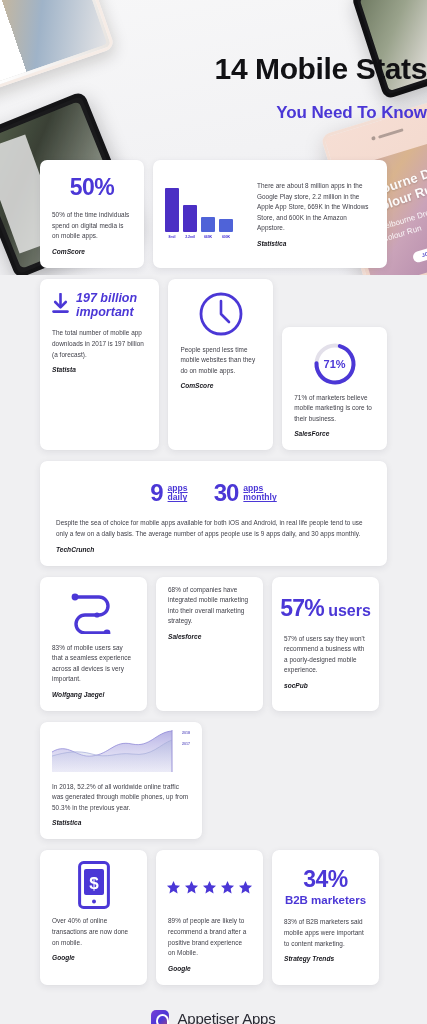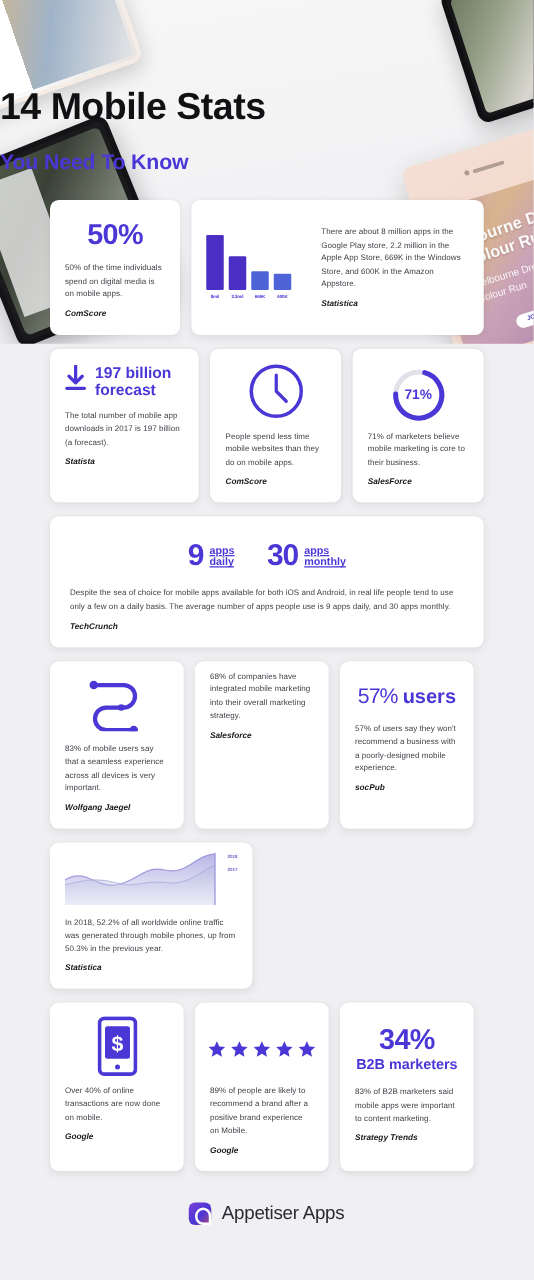--- a/index.html
+++ b/index.html
@@ -104,21 +104,21 @@
   .notch {
     position:absolute; left:50%; top:14px; transform:translateX(-50%);
     width:26px; height:3px; background:rgba(0,0,0,.28); border-radius:2px;
   }
   .notch-dot{
     position:absolute; left:calc(50% - 20px); top:13px;
     width:4px;height:4px;border-radius:50%;background:rgba(0,0,0,.3);
   }
 
   
-  .titles { position: absolute; top: 69px; left: 0; width: 427px; text-align: left; z-index: 4; }
+  .titles { position: absolute; top: 52px; left: 0; width: 427px; text-align: right; z-index: 4; }
   .title-main {
     font-size: 30px; font-weight: 700; color: #111114; letter-spacing: -0.4px;
   }
   .title-sub {
     margin-top: 17px; font-size: 17px; font-weight: 700; color: #4b37d6;
     letter-spacing: -0.1px;
   }
 
   
   .sheet { position: absolute; top: 160px; left: 0; width: 427px; z-index: 5; }
@@ -151,40 +151,40 @@
   .bar { width: 14px; border-radius: 1px; }
   .bar-labels { display: flex; gap: 4px; margin-top: 3px; }
   .bar-labels span {
     width: 14px; font-size: 3.6px; color: #4b37d6; text-align: center;
     font-weight: 700; letter-spacing: -.1px;
   }
   .c-bars .txt { flex: 1; }
 
   
   .c-dl { width: 122px; }
-  .dl-head { display: flex; align-items: center; gap: 7px; margin: 4px 0 9px; }
+  .dl-head { display: flex; align-items: center; gap: 7px; margin: 4px 0 9px; font-style: italic; }
   .dl-num { font-size: 12.5px; font-weight: 700; color: #4b37d6; line-height: 1.15; }
   .c-clock { width: 107px; }
-  .c-donut { width: 107px; }
+  .c-donut { width: 107px; margin-top: 48px; }
   .donut-label {
     position: absolute; inset: 0; display:flex; align-items:center; justify-content:center;
     font-size: 11px; font-weight: 700; color: #4b37d6;
   }
 
   
   .c-apps { width: 100%; align-items: stretch; padding: 14px 16px 13px; }
   .apps-head { display: flex; justify-content: center; gap: 26px; margin: 4px 0 11px; }
   .apps-item { display: flex; align-items: center; gap: 5px; }
   .apps-num { font-size: 24px; font-weight: 700; color: #4b37d6; letter-spacing: -1px; }
   .apps-unit { font-size: 8.6px; font-weight: 700; color: #4b37d6; line-height: 1.15; text-decoration: underline; }
 
   
   .c3 { width: 107px; }
   .pct-users { display:flex; align-items:baseline; justify-content:center; gap:4px; margin: 10px 0 12px; }
-  .pct-users .n { font-size: 17px; font-weight: 400; color: #4b37d6; letter-spacing: -.7px; }
+  .pct-users .n { font-size: 23px; font-weight: 700; color: #4b37d6; letter-spacing: -.7px; }
   .pct-users .u { font-size: 16px; font-weight: 700; color: #4b37d6; }
 
   
   .c-area { width: 162px; }
   .c-80 { flex: 1; }
   .c-80 .big { margin: 8px 0 0; }
   .c-80 .sub { font-size: 11.5px; font-weight: 700; color: #4b37d6; text-align:center; margin: 2px 0 11px; }
 
   
   .stars { display: flex; gap: 3px; justify-content: center; }
@@ -272,21 +272,21 @@
       <div class="dl-head">
         <span>
           <svg width="17" height="21" viewBox="0 0 17 21">
             <path d="M8.5 1 V13" stroke="#4b37d6" stroke-width="2.6" fill="none" stroke-linecap="round"></path>
             <path d="M3.2 9 L8.5 14.3 L13.8 9" stroke="#4b37d6" stroke-width="2.6" fill="none" stroke-linecap="round" stroke-linejoin="round"></path>
             <path d="M1.5 18.6 H15.5" stroke="#4b37d6" stroke-width="2.6" fill="none" stroke-linecap="round"></path>
           </svg>
         </span>
         <span class="dl-num">
           <span>197 billion</span><br>
-          <span>forecast</span>
+          <span>important</span>
         </span>
       </div>
       <div class="desc">The total number of mobile app downloads in 2017 is 197 billion (a forecast).</div>
       <div class="src">Statista</div>
     </div>
 
     <div class="card c-clock">
       <div class="visual">
         <span>
           <svg width="46" height="46" viewBox="0 0 46 46">

